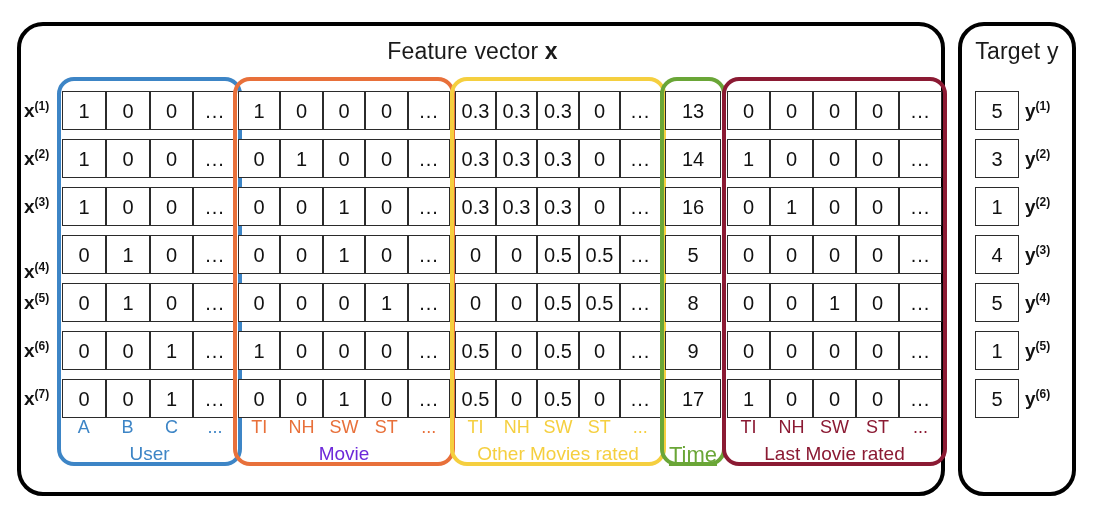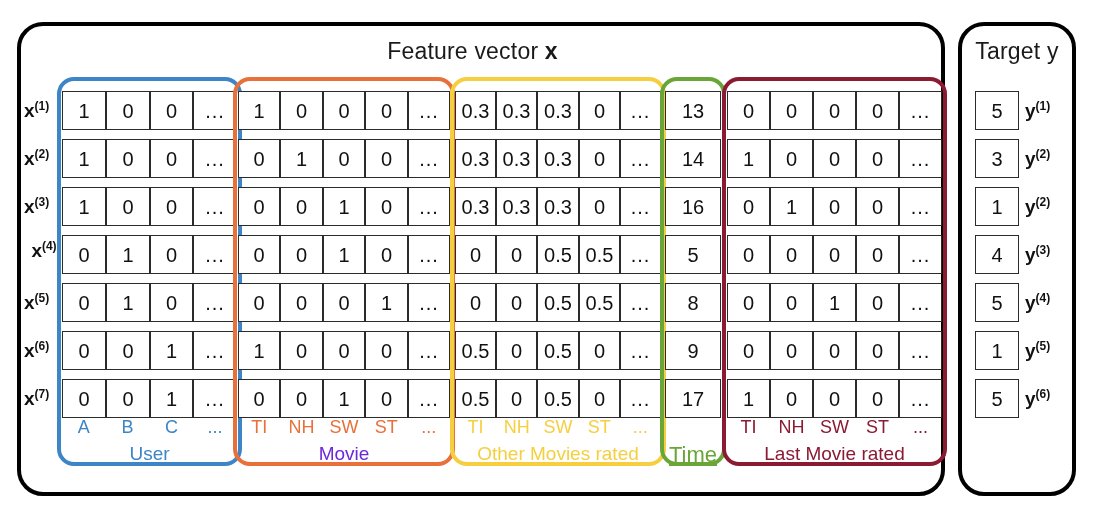--- a/index.html
+++ b/index.html
@@ -135,21 +135,21 @@
 
   <div class="frame-title" id="target-title">Target y</div>
   <div class="frame-title" id="feature-title">
     <span>Feature vector </span><span class="bold-x">x</span>
   </div>
 
   <div id="matrix-layer">
       <div class="row-label" style="top: 98.5px;"><span>x</span><sup>(1)</sup></div>
       <div class="row-label" style="top: 146.5px;"><span>x</span><sup>(2)</sup></div>
       <div class="row-label" style="top: 194.5px;"><span>x</span><sup>(3)</sup></div>
-      <div class="row-label" style="top: 239px; text-align: center;"><span>x</span><sup>(4)</sup></div>
+      <div class="row-label" style="top: 260px;"><span>x</span><sup>(4)</sup></div>
       <div class="row-label" style="top: 290.5px;"><span>x</span><sup>(5)</sup></div>
       <div class="row-label" style="top: 338.5px;"><span>x</span><sup>(6)</sup></div>
       <div class="row-label" style="top: 386.5px;"><span>x</span><sup>(7)</sup></div>
       <div class="cell" style="left: 62px; top: 91px; width: 44px; height: 39px;">1</div>
       <div class="cell" style="left: 106px; top: 91px; width: 44px; height: 39px;">0</div>
       <div class="cell" style="left: 150px; top: 91px; width: 43px; height: 39px;">0</div>
       <div class="cell dots" style="left: 193px; top: 91px; width: 44px; height: 39px;">...</div>
       <div class="cell" style="left: 62px; top: 139px; width: 44px; height: 39px;">1</div>
       <div class="cell" style="left: 106px; top: 139px; width: 44px; height: 39px;">0</div>
       <div class="cell" style="left: 150px; top: 139px; width: 43px; height: 39px;">0</div>

